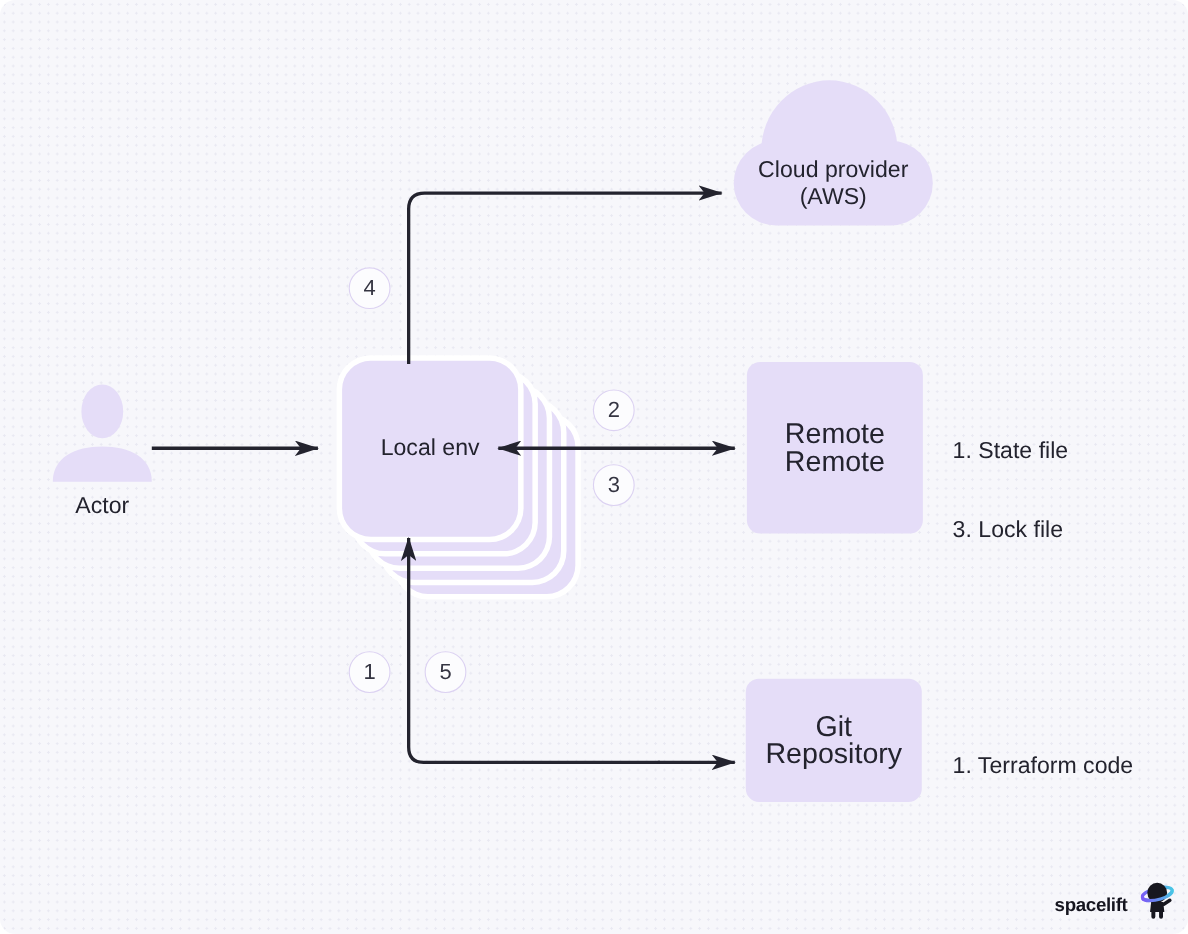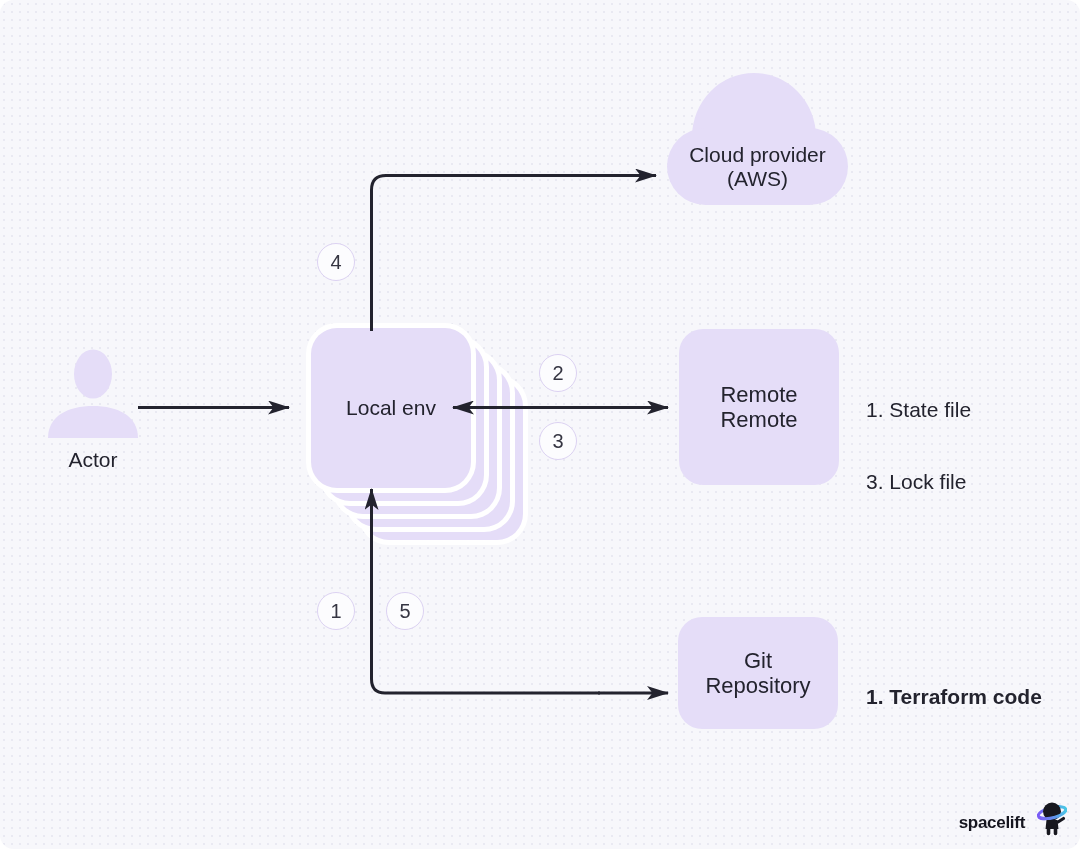--- a/index.html
+++ b/index.html
@@ -14,26 +14,26 @@
     height: 849px;
     border-radius: 14px;
     overflow: hidden;
     background-color: var(--background, #f7f7fb);
     background-image: radial-gradient(var(--dot, #e9e9f2) 1.1px, transparent 1.1px);
     background-size: 8px 8px;
   }
   .node {
     position: absolute;
     background: var(--node-fill, #e5ddf8);
-    border-radius: 24px;
+    border-radius: 12px;
     display: flex;
     flex-direction: column;
     align-items: center;
     justify-content: center;
-    font-size: 22px;
+    font-size: 26px;
     line-height: 25px;
     text-align: center;
     color: var(--text, #23232e);
   }
   .stack-wrap { position: absolute; left: 292px; top: 328px; width: 212px; height: 212px; margin-left: 19px; }
   .stack-layer {
     position: absolute;
     width: 160px; height: 160px;
     border-radius: 26px;
     background: var(--node-fill, #e5ddf8);
@@ -129,21 +129,21 @@
 
   <div class="node" style="left:678px; top:617px; width:160px; height:112px;align-items:center;">
     <div>Git</div>
     <div>Repository</div>
   </div>
 
   <div class="note" style="left:866px; top:352px;">
     <div>1. State file</div>
     <div>3. Lock file</div>
   </div>
-  <div class="note" style="left:866px; top:639px;font-weight:bold;">
+  <div class="note" style="left:866px; top:639px;">
     <div>1. Terraform code</div>
   </div>
 
   <div class="badge" style="left:317px; top:243px;">
     <span>4</span>
   </div>
   <div class="badge" style="left:539px; top:354px;">
     <span>2</span>
   </div>
   <div class="badge" style="left:539px; top:422px;">

